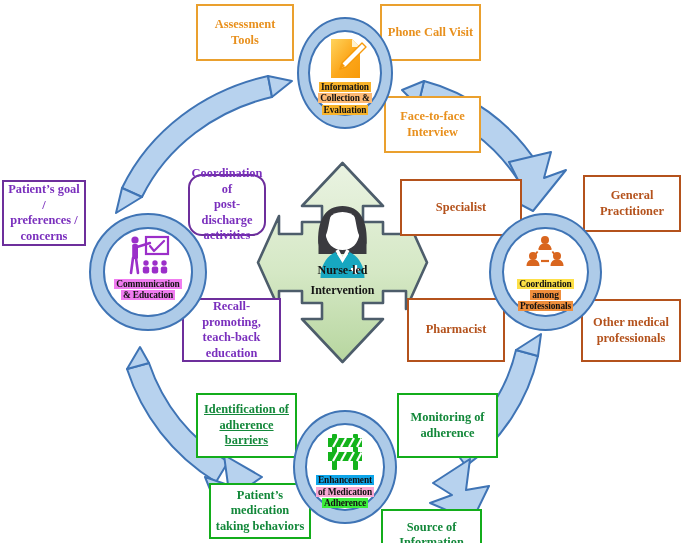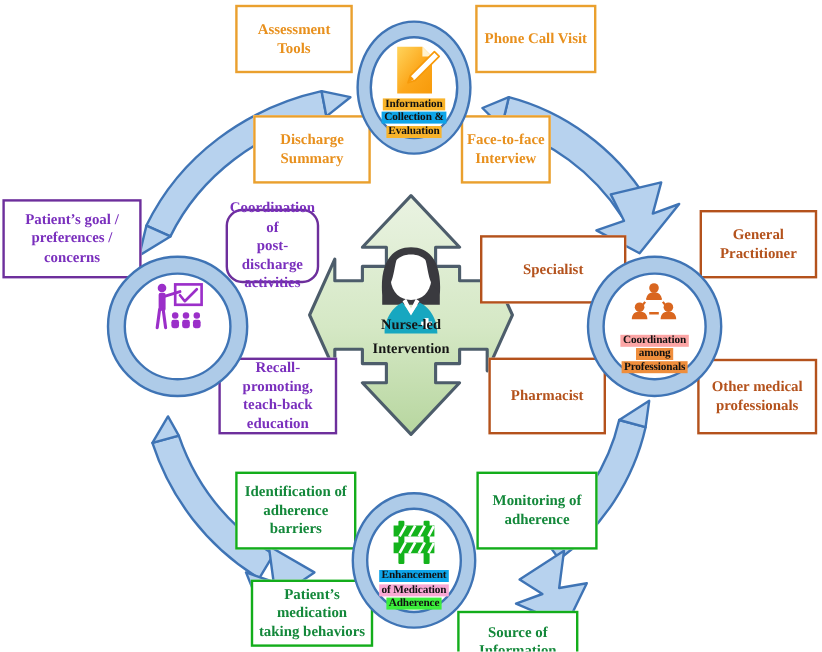--- a/index.html
+++ b/index.html
@@ -115,21 +115,21 @@
             <stop offset="100%" stop-color="#f79a0a"></stop>
           </linearGradient>
         </defs>
         <path d="M 9,2 L 30,2 L 38,10 L 38,41 L 9,41 Z" fill="url(#ograd)"></path>
         <path d="M 30,2 L 38,10 L 30,10 Z" fill="#fff3d0"></path>
         <path d="M 40,6 L 44,10 L 24,30 L 18,32 L 20,26 Z" fill="#ffffff" stroke="#f79a0a" stroke-width="1.4" stroke-linejoin="round"></path>
         <path d="M 18,32 L 20,26 L 23,29 Z" fill="#f79a0a"></path>
       </svg>
       <div class="node-label">
         <div><span style="background:#f8b32a">Information</span></div>
-        <div><span style="background:#0ea5e9">Collection &amp;</span></div>
+        <div><span style="background:#fdba74">Collection &amp;</span></div>
         <div><span style="background:#f8b32a">Evaluation</span></div>
       </div>
     </div>
   </div>
 
   <div class="node" style="left:89px;top:213px;width:118px;height:118px;z-index:6;">
     <div class="ring-outer"></div>
     <div class="ring-inner"></div>
     <div class="inner-content">
       <svg class="node-icon" viewBox="0 0 46 44">
@@ -142,20 +142,24 @@
         <path d="M 11,24 L 13,39" stroke="#9b2fc9" stroke-width="2.6" stroke-linecap="round"></path>
         <g fill="#9b2fc9">
           <circle cx="21" cy="29" r="2.7"></circle>
             <rect x="17.8" y="32.5" width="6.4" height="7" rx="2"></rect>
           <circle cx="30" cy="29" r="2.7"></circle>
             <rect x="26.8" y="32.5" width="6.4" height="7" rx="2"></rect>
           <circle cx="39" cy="29" r="2.7"></circle>
             <rect x="35.8" y="32.5" width="6.4" height="7" rx="2"></rect>
         </g>
       </svg>
+      <div class="node-label">
+        <div><span style="background:#f07cf0">Communication</span></div>
+        <div><span style="background:#f07cf0">&amp; Education</span></div>
+      </div>
     </div>
   </div>
 
   <div class="node" style="left:489px;top:213px;width:113px;height:118px;z-index:6;">
     <div class="ring-outer"></div>
     <div class="ring-inner"></div>
     <div class="inner-content">
       <svg class="node-icon" viewBox="0 0 46 44">
         <g stroke="#d9661f" stroke-width="1.8" stroke-dasharray="3 2.6" fill="none">
           <path d="M 19,13 L 13,21"></path>
@@ -165,21 +169,21 @@
         <g fill="#d9661f">
           <circle cx="23" cy="6" r="4"></circle>
           <path d="M 16.5,16 C 16.5,11.4 19.4,9.5 23,9.5 C 26.6,9.5 29.5,11.4 29.5,16 Z"></path>
           <circle cx="11" cy="22" r="4"></circle>
           <path d="M 4.5,32 C 4.5,27.4 7.4,25.5 11,25.5 C 14.6,25.5 17.5,27.4 17.5,32 Z"></path>
           <circle cx="35" cy="22" r="4"></circle>
           <path d="M 28.5,32 C 28.5,27.4 31.4,25.5 35,25.5 C 38.6,25.5 41.5,27.4 41.5,32 Z"></path>
         </g>
       </svg>
       <div class="node-label">
-        <div><span style="background:#fca5a5">Coordination</span></div>
+        <div><span style="background:#fde047">Coordination</span></div>
         <div><span style="background:#ef8e3c">among</span></div>
         <div><span style="background:#ef8e3c">Professionals</span></div>
       </div>
     </div>
   </div>
 
   <div class="node" style="left:293px;top:410px;width:104px;height:114px;z-index:6;">
     <div class="ring-outer"></div>
     <div class="ring-inner"></div>
     <div class="inner-content">
@@ -209,41 +213,35 @@
     </div>
   </div>
 
   <div class="box c-orange" style="left:196px;top:4px;width:98px;height:57px;">
     <div class="txt">
       <div>Assessment</div>
       <div>Tools</div>
     </div>
   </div>
 
-  <div class="box c-orange" style="left:396px;top:4px;width:101px;height:57px;">
+  <div class="box c-orange" style="left:380px;top:4px;width:101px;height:57px;">
     <div class="txt">
       <div>Phone Call Visit</div>
     </div>
   </div>
 
-  <div class="box c-orange" style="left:211px;top:96px;width:98px;height:57px;">
-    <div class="txt">
-      <div>Discharge</div>
-      <div>Summary</div>
-    </div>
-  </div>
-
-  <div class="box c-orange" style="left:384px;top:96px;width:75px;height:57px;">
+
+  <div class="box c-orange" style="left:384px;top:96px;width:97px;height:57px;">
     <div class="txt">
       <div>Face-to-face</div>
       <div>Interview</div>
     </div>
   </div>
 
-  <div class="box c-purple" style="left:2px;top:166px;width:116px;height:66px;">
+  <div class="box c-purple" style="left:2px;top:180px;width:84px;height:66px;">
     <div class="txt">
       <div>Patient’s goal /</div>
       <div>preferences /</div>
       <div>concerns</div>
     </div>
   </div>
 
   <div class="box c-purple" style="left:188px;top:174px;width:78px;height:62px;border-radius:14px;">
     <div class="txt">
       <div>Coordination of</div>
@@ -254,21 +252,21 @@
 
 
   <div class="box c-purple" style="left:182px;top:298px;width:99px;height:64px;">
     <div class="txt">
       <div>Recall-promoting,</div>
       <div>teach-back</div>
       <div>education</div>
     </div>
   </div>
 
-  <div class="box c-brown" style="left:400px;top:196px;width:122px;height:57px;">
+  <div class="box c-brown" style="left:400px;top:179px;width:122px;height:57px;">
     <div class="txt">
       <div>Specialist</div>
     </div>
   </div>
 
   <div class="box c-brown" style="left:583px;top:175px;width:98px;height:57px;">
     <div class="txt">
       <div>General</div>
       <div>Practitioner</div>
     </div>
@@ -280,21 +278,21 @@
     </div>
   </div>
 
   <div class="box c-brown" style="left:581px;top:299px;width:100px;height:63px;">
     <div class="txt">
       <div>Other medical</div>
       <div>professionals</div>
     </div>
   </div>
 
-  <div class="box c-green" style="left:196px;top:393px;width:101px;height:65px;">
+  <div class="box c-green" style="left:196px;top:393px;width:101px;height:65px;text-decoration:underline;">
     <div class="txt">
       <div>Identification of</div>
       <div>adherence</div>
       <div>barriers</div>
     </div>
   </div>
 
   <div class="box c-green" style="left:397px;top:393px;width:101px;height:65px;">
     <div class="txt">
       <div>Monitoring of</div>

